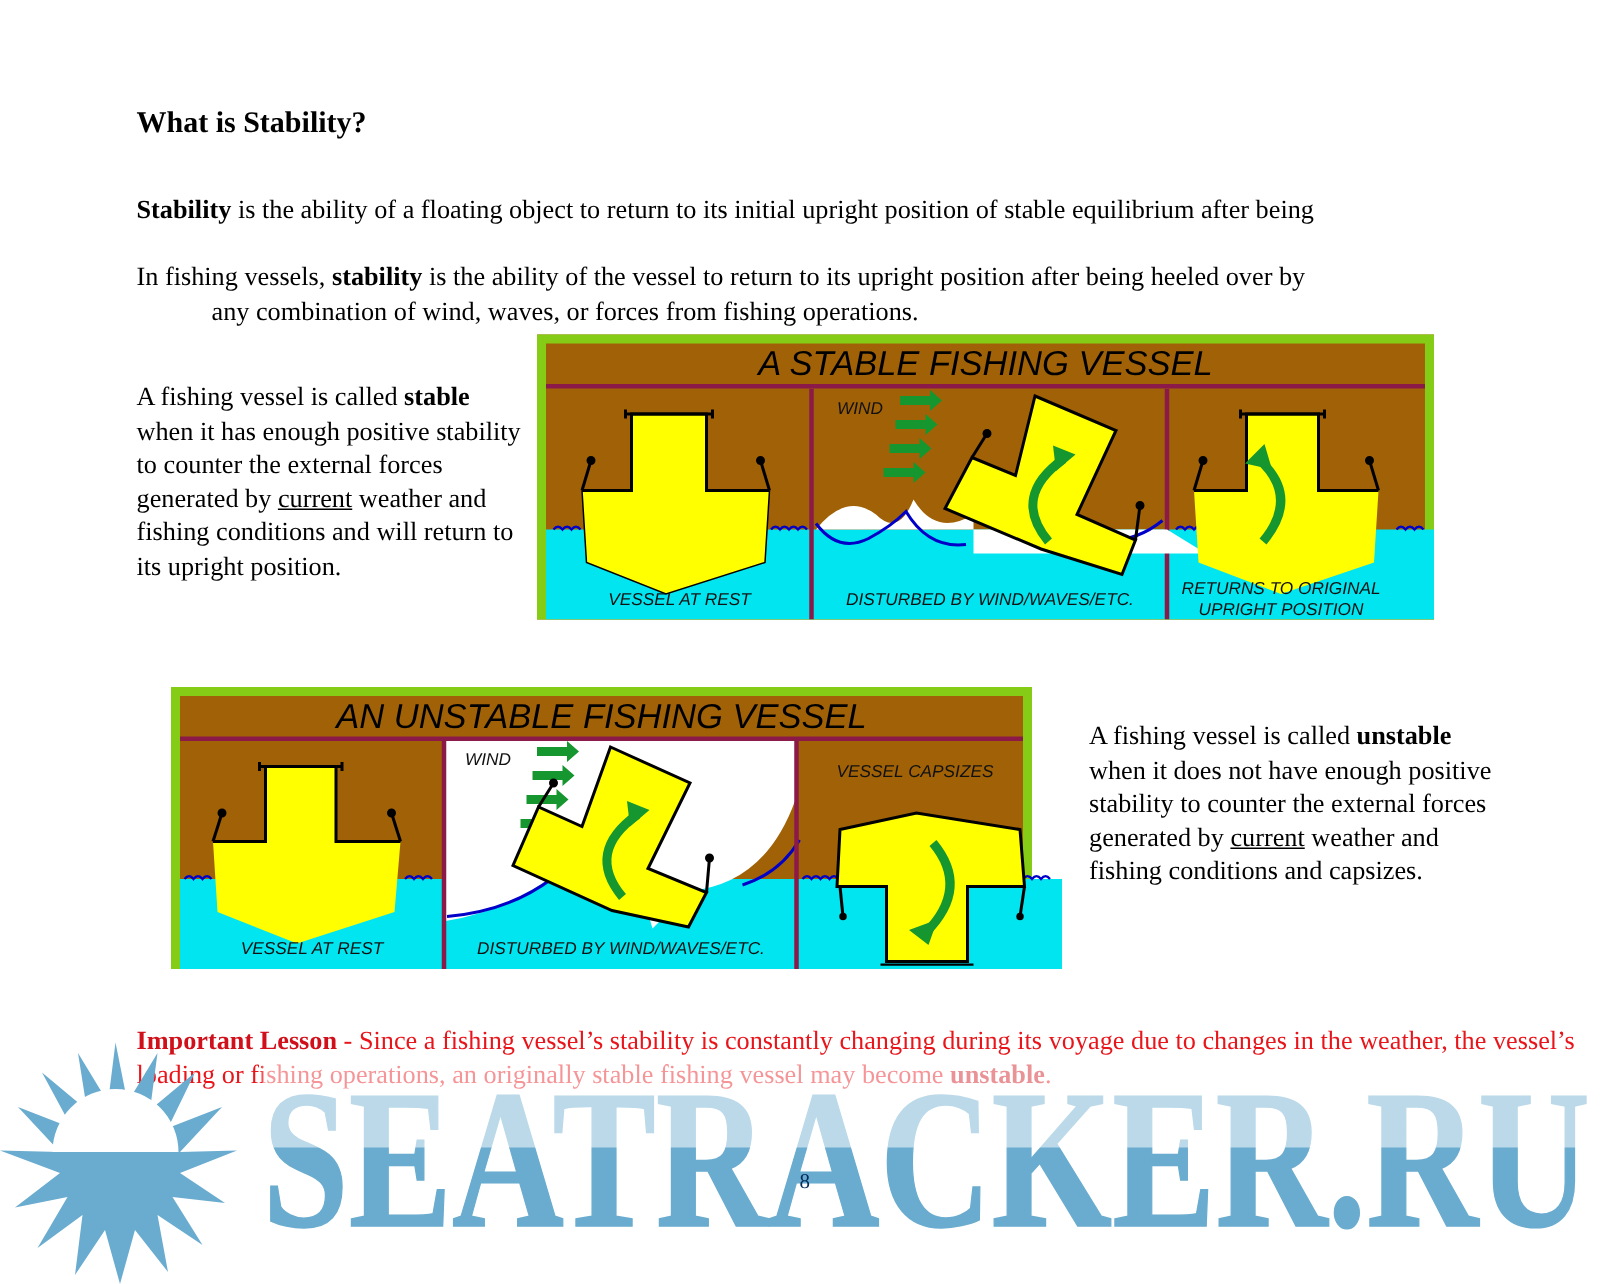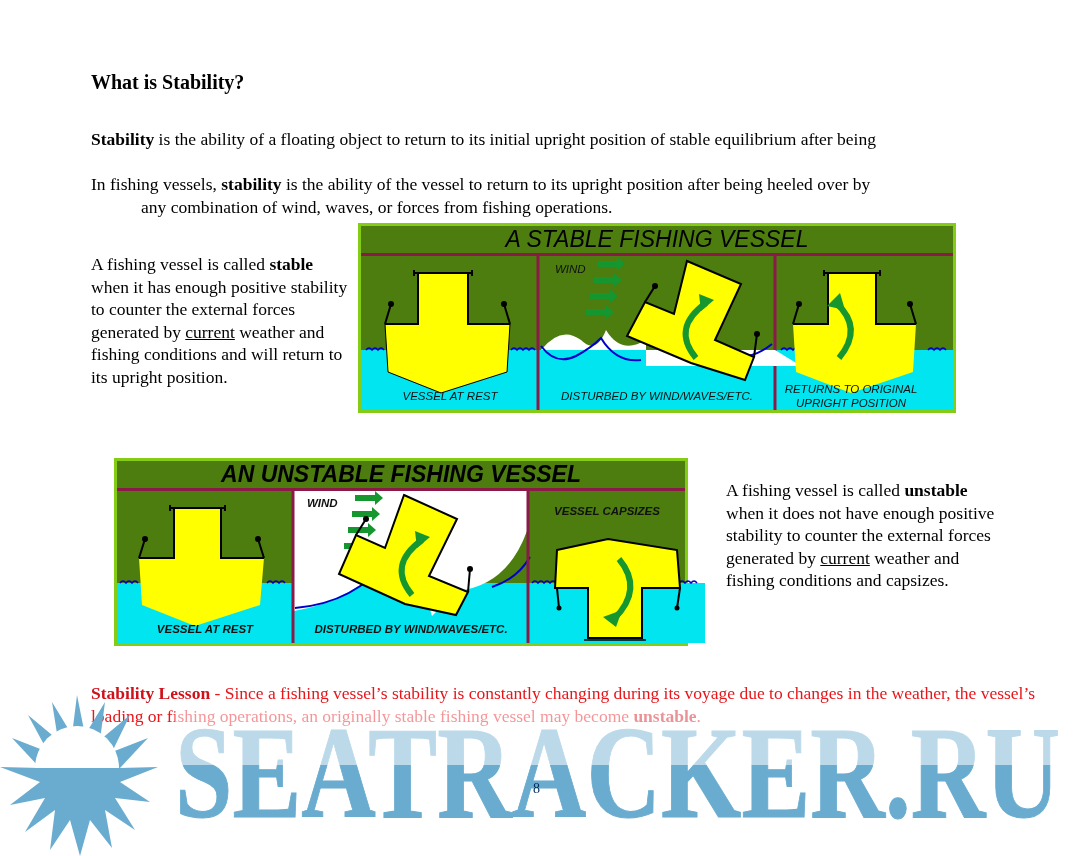--- a/index.html
+++ b/index.html
@@ -12,21 +12,21 @@
     left: 91px; top: 71px; font-size: 20px; font-weight: bold;
   }
   .para { font-size: 17.5px; line-height: 22.5px; margin-top: 10px; }
   .para .indent { padding-left: 50px; display: block; }
   .p1 { left: 91px; top: 118px; width: 900px; }
   .p2 { left: 91px; top: 163px; width: 900px; }
   .side { font-size: 17.5px; line-height: 22.6px; }
   .side-left { left: 91px; top: 231px; width: 260px; margin-top: 22px; }
   .side-right { left: 726px; top: 479px; width: 280px; }
   u { text-decoration: underline; }
-  .panel { border: 3px solid #84cc16; box-sizing: border-box; background: #4d7c0f; }
+  .panel { border: 6px solid #84cc16; box-sizing: border-box; background: #a16207; }
   .panel-title {
     height: 30px; border-bottom: 3px solid #8b1a48; box-sizing: border-box;
     text-align: center; font-family: "Liberation Sans", sans-serif;
     font-style: italic; font-size: 23px; line-height: 27px;
   }
   .panel svg { display: block; }
   .cap { font-family: "Liberation Sans", sans-serif; font-style: italic; font-size: 11.5px; fill: #111; }
   .lesson {
     left: 91px; top: 682px; width: 960px; font-size: 17.5px; line-height: 22.5px; color: #e8151b;
   }
@@ -109,21 +109,21 @@
       <line x1="555" y1="68" x2="549" y2="48"></line>
         <circle cx="549" cy="48" r="2" fill="#000"></circle>
     </g>
     <path d="M478 102 q25 -30 -3 -55" fill="none" stroke="#15962f" stroke-width="6"></path>
     <polygon points="466,50 479,37 484,54" fill="#15962f"></polygon>
     <text class="cap" x="490" y="137" text-anchor="middle">RETURNS TO ORIGINAL</text>
     <text class="cap" x="490" y="151" text-anchor="middle">UPRIGHT POSITION</text>
   </svg>
 </div>
 
-<div class="abs panel" style="left:114px; top:458px; width:574px; height:188px;font-weight:bold;">
+<div class="abs panel" style="left:114px; top:458px; width:574px; height:188px;">
   <div class="panel-title">AN UNSTABLE FISHING VESSEL</div>
   <svg width="588" height="152" viewBox="0 0 588 152">
     <rect x="0" y="92" width="588" height="60" fill="#00e5f0"></rect>
     <path d="M177 120 q60 -10 98 -55 q20 -10 40 60 L340 100 q50 -5 70 -60 L410 0 L177 0 Z" fill="#fff"></path>
     <path d="M178 117 q60 -5 95 -50" fill="none" stroke="#0000c8" stroke-width="2"></path>
     <path d="M375 96 q25 -8 38 -30" fill="none" stroke="#0000c8" stroke-width="2"></path>
     <line x1="176" y1="0" x2="176" y2="152" stroke="#8b1a48" stroke-width="3"></line>
     <line x1="411" y1="0" x2="411" y2="152" stroke="#8b1a48" stroke-width="3"></line>
     <g stroke="#000" stroke-width="2">
       <path d="M3 92 q3 -4 6 0 q3 -4 6 0 q3 -4 6 0" fill="none" stroke="#0000c8" stroke-width="1.5"></path>
@@ -171,21 +171,21 @@
     <path d="M502 68 q25 30 -5 60" fill="none" stroke="#15962f" stroke-width="6"></path>
     <polygon points="486,126 505,119 499,136" fill="#15962f"></polygon>
   </svg>
 </div>
 
 <div class="abs side side-right">
   <span>A fishing vessel is called </span><b>unstable</b><span> when it does not have enough positive stability to counter the external forces generated by </span><u>current</u><span> weather and fishing conditions and capsizes.</span>
 </div>
 
 <div class="abs lesson">
-  <b>Stability Lesson</b><span> - Since a fishing vessel’s stability is constantly changing during its voyage due to changes in the weather, the vessel’s loading or fishing operations, an originally stable fishing vessel may become </span><b>unstable</b><span>.</span>
+  <b>Important Lesson</b><span> - Since a fishing vessel’s stability is constantly changing during its voyage due to changes in the weather, the vessel’s loading or fishing operations, an originally stable fishing vessel may become </span><b>unstable</b><span>.</span>
 </div>
 
 <svg class="abs watermark" viewBox="0 0 1080 166">
   <g fill="#6aaccf">
     <polygon points="77,5 85,45 105,12 100,50 130,25 112,62 148,48 120,78 158,77 120,92 150,112 115,108 135,140 105,120 112,158 90,130 80,166 70,130 50,160 55,120 25,142 45,108 10,115 40,92 0,77 40,78 12,48 48,62 28,25 58,50 52,12 72,45"></polygon>
     <path d="M35 78 a42 42 0 0 1 84 0 Z" fill="#ffffff"></path>
   </g>
   <g font-family="Liberation Serif, serif" font-weight="bold" font-size="132" fill="#6aaccf" stroke="#6aaccf" stroke-width="1">
     <text x="175" y="127" textLength="885" lengthAdjust="spacingAndGlyphs">SEATRACKER.RU</text>
   </g>

